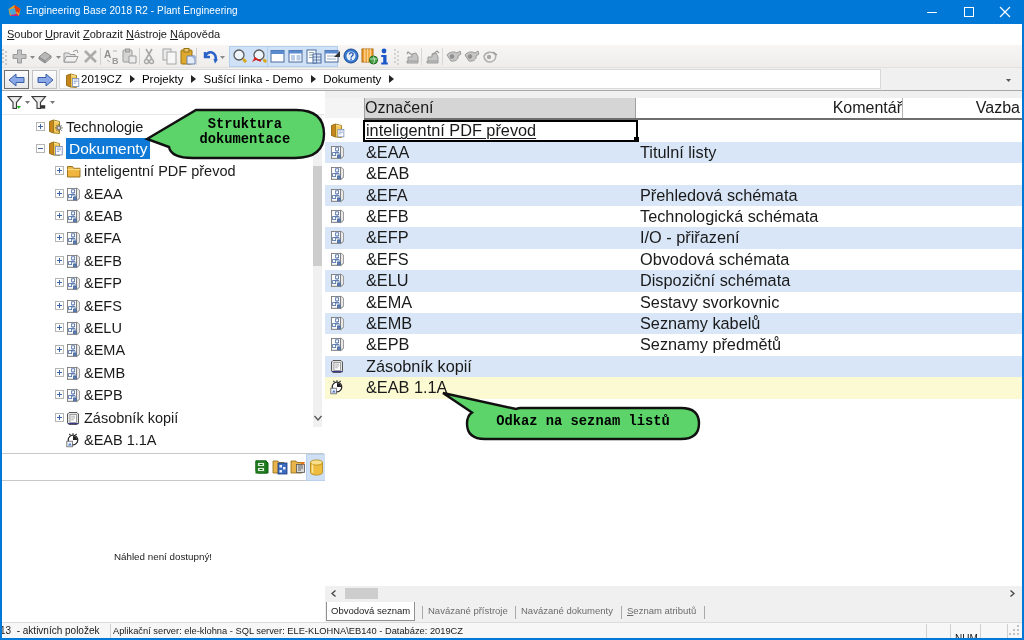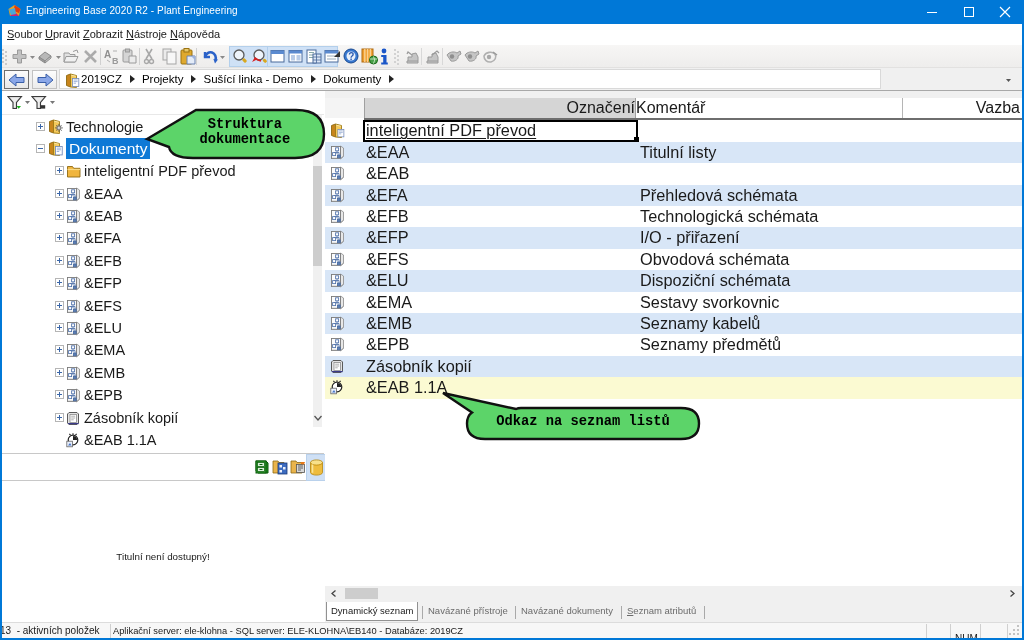--- a/index.html
+++ b/index.html
@@ -30,22 +30,22 @@
 #vscroll{left:313px;top:115px;width:9px;height:312px;background:#f0f0f0}
 #vthumb{left:313px;top:166px;width:9px;height:100px;background:#cdcdcd}
 #lefticons{left:2px;top:453px;width:322px;height:28px;background:#fff;border-top:1px solid #c8c8c8;border-bottom:1px solid #c8c8c8}
 #preview{left:2px;top:482px;width:322px;height:139px;background:#fff}
 #nahled{left:0;top:69px;width:322px;text-align:center;font-size:9.8px;color:#1a1a1a}
 
 #rpanel{left:325px;top:91px;width:697px;height:531px;background:#fff}
 #rtop{left:0;top:0;width:697px;height:7px;background:#f0f0f0}
 #thead{left:0;top:7px;width:697px;height:22px;background:#fff;font-size:16px;color:#1a1a1a}
 #th-corner{left:0;top:0;width:39px;height:20px;background:#f4f4f4}
-#th-ozn{left:39px;top:0;width:272px;height:20px;background:#d5d5d5;border-left:1px solid #a0a0a0;border-right:1px solid #a0a0a0;text-align:right;line-height:20px}
-#th-kom{left:311px;top:0;width:267px;height:20px;background:#fff;border-right:1px solid #b5b5b5;text-align:left;line-height:20px}
+#th-ozn{left:39px;top:0;width:272px;height:20px;background:#d5d5d5;border-left:1px solid #a0a0a0;border-right:1px solid #a0a0a0;text-align:left;line-height:20px}
+#th-kom{left:311px;top:0;width:267px;height:20px;background:#fff;border-right:1px solid #b5b5b5;text-align:right;line-height:20px}
 #th-vaz{left:578px;top:0;width:119px;height:20px;background:#fff;text-align:right;line-height:20px;padding-right:2px}
 .row{position:absolute;left:0;width:697px;height:21.4px;font-size:16.3px;color:#1a1a1a;line-height:21.4px;white-space:nowrap}
 .row .c1{position:absolute;left:41px;width:270px;overflow:hidden}
 .row .c2{position:absolute;left:315px;width:262px;overflow:hidden}
 .ricon{position:absolute;left:5px;top:3px;width:15px;height:15px}
 .rblue{background:#d8e6f7}
 .ryellow{background:#fbfad2}
 #focuscell{left:363px;top:120px;width:275px;height:22px;border:2px solid #000;background:transparent}
 
 #hscroll{left:325px;top:586px;width:697px;height:14px;background:#f0f0f0}
@@ -120,21 +120,21 @@
 </defs>
 </svg>
 
 <div class="a" id="titlebar"></div>
 <svg class="a" style="left:8px;top:5px" width="13" height="13" viewBox="0 0 13 13">
  <polygon points="6.5,0 12.5,4 11,11 2,11 0.5,4" fill="#e8a020"></polygon>
  <polygon points="6.5,0 12.5,4 11,8 6,6" fill="#e23c0e"></polygon>
  <polygon points="2,11 6,6 11,11" fill="#cc2277"></polygon>
  <polygon points="1,4.5 7,3 8,9 3,10" fill="#4aa8d8"></polygon>
 </svg>
-<div class="a" id="title-text">Engineering Base 2020 R2 - Plant Engineering</div>
+<div class="a" id="title-text">Engineering Base 2018 R2 - Plant Engineering</div>
 <div class="a winbtn" style="left:926px"><svg width="12" height="24">
       <rect x="1" y="12" width="10" height="1" fill="#fff"></rect>
     </svg></div>
 <div class="a winbtn" style="left:963px"><svg width="12" height="24">
       <rect x="1.5" y="7.5" width="9" height="9" fill="none" stroke="#fff"></rect>
     </svg></div>
 <div class="a winbtn" style="left:999px"><svg width="12" height="24">
       <path d="M1,7 L11,17 M11,7 L1,17" stroke="#fff" stroke-width="1.2"></path>
     </svg></div>
 
@@ -526,21 +526,21 @@
   <polygon points="11,3 15,3 14,5.5 11,5" fill="#e87818"></polygon>
  </svg>
  <div class="a" style="left:304px;top:0;width:20px;height:27px;background:#cfe0f5;border:1px solid #b9d1ec"></div>
  <svg class="a" style="left:307px;top:5px" width="15" height="17" viewBox="0 0 15 17">
   <path d="M1.5,3.5 L1.5,13.5 A6,2.6 0 0 0 13.5,13.5 L13.5,3.5 Z" fill="#eebc3e" stroke="#b8860b" stroke-width="0.8"></path>
   <ellipse cx="7.5" cy="3.5" rx="6" ry="2.6" fill="#f8e08a" stroke="#b8860b" stroke-width="0.8"></ellipse>
   <path d="M3.5,5.5 L3.5,13.8" stroke="#f8e49a" stroke-width="1.6"></path>
  </svg>
 </div>
 <div class="a" id="preview">
-    <div class="a" id="nahled">Titulní není dostupný!</div>
+    <div class="a" id="nahled">Náhled není dostupný!</div>
   </div>
 
 <div class="a" id="rpanel">
  <div class="a" id="rtop"></div>
  <div class="a" id="thead">
   <div class="a" id="th-corner"></div>
   <div class="a" id="th-ozn">Označení</div>
   <div class="a" id="th-kom">Komentář</div>
   <div class="a" id="th-vaz">Vazba</div>
   <div class="a" style="left:39px;top:20px;width:658px;height:2px;background:#6e6e6e"></div>
@@ -643,21 +643,21 @@
 <div class="a" id="hscroll">
  <svg class="a" style="left:5px;top:3px" width="8" height="9">
       <path d="M5.5,1.5 L2,4.5 L5.5,7.5" fill="none" stroke="#444" stroke-width="1.3"></path>
     </svg>
  <svg class="a" style="left:683px;top:3px" width="8" height="9">
       <path d="M2.5,1.5 L6,4.5 L2.5,7.5" fill="none" stroke="#444" stroke-width="1.3"></path>
     </svg>
 </div>
 <div class="a" id="hthumb"></div>
 <div class="a" id="tabs">
- <div class="tab active" style="left:1px">Dynamický seznam</div>
+ <div class="tab active" style="left:1px">Obvodová seznam</div>
  <span class="tabsep" style="left:97px"></span>
  <div class="tab" style="left:99px">Navázané přístroje</div>
  <span class="tabsep" style="left:190px"></span>
  <div class="tab" style="left:192px">Navázané dokumenty</div>
  <span class="tabsep" style="left:296px"></span>
  <div class="tab" style="left:298px"><u>S</u>eznam atributů</div>
  <span class="tabsep" style="left:379px"></span>
 </div>
 
 <div class="a" id="status">

